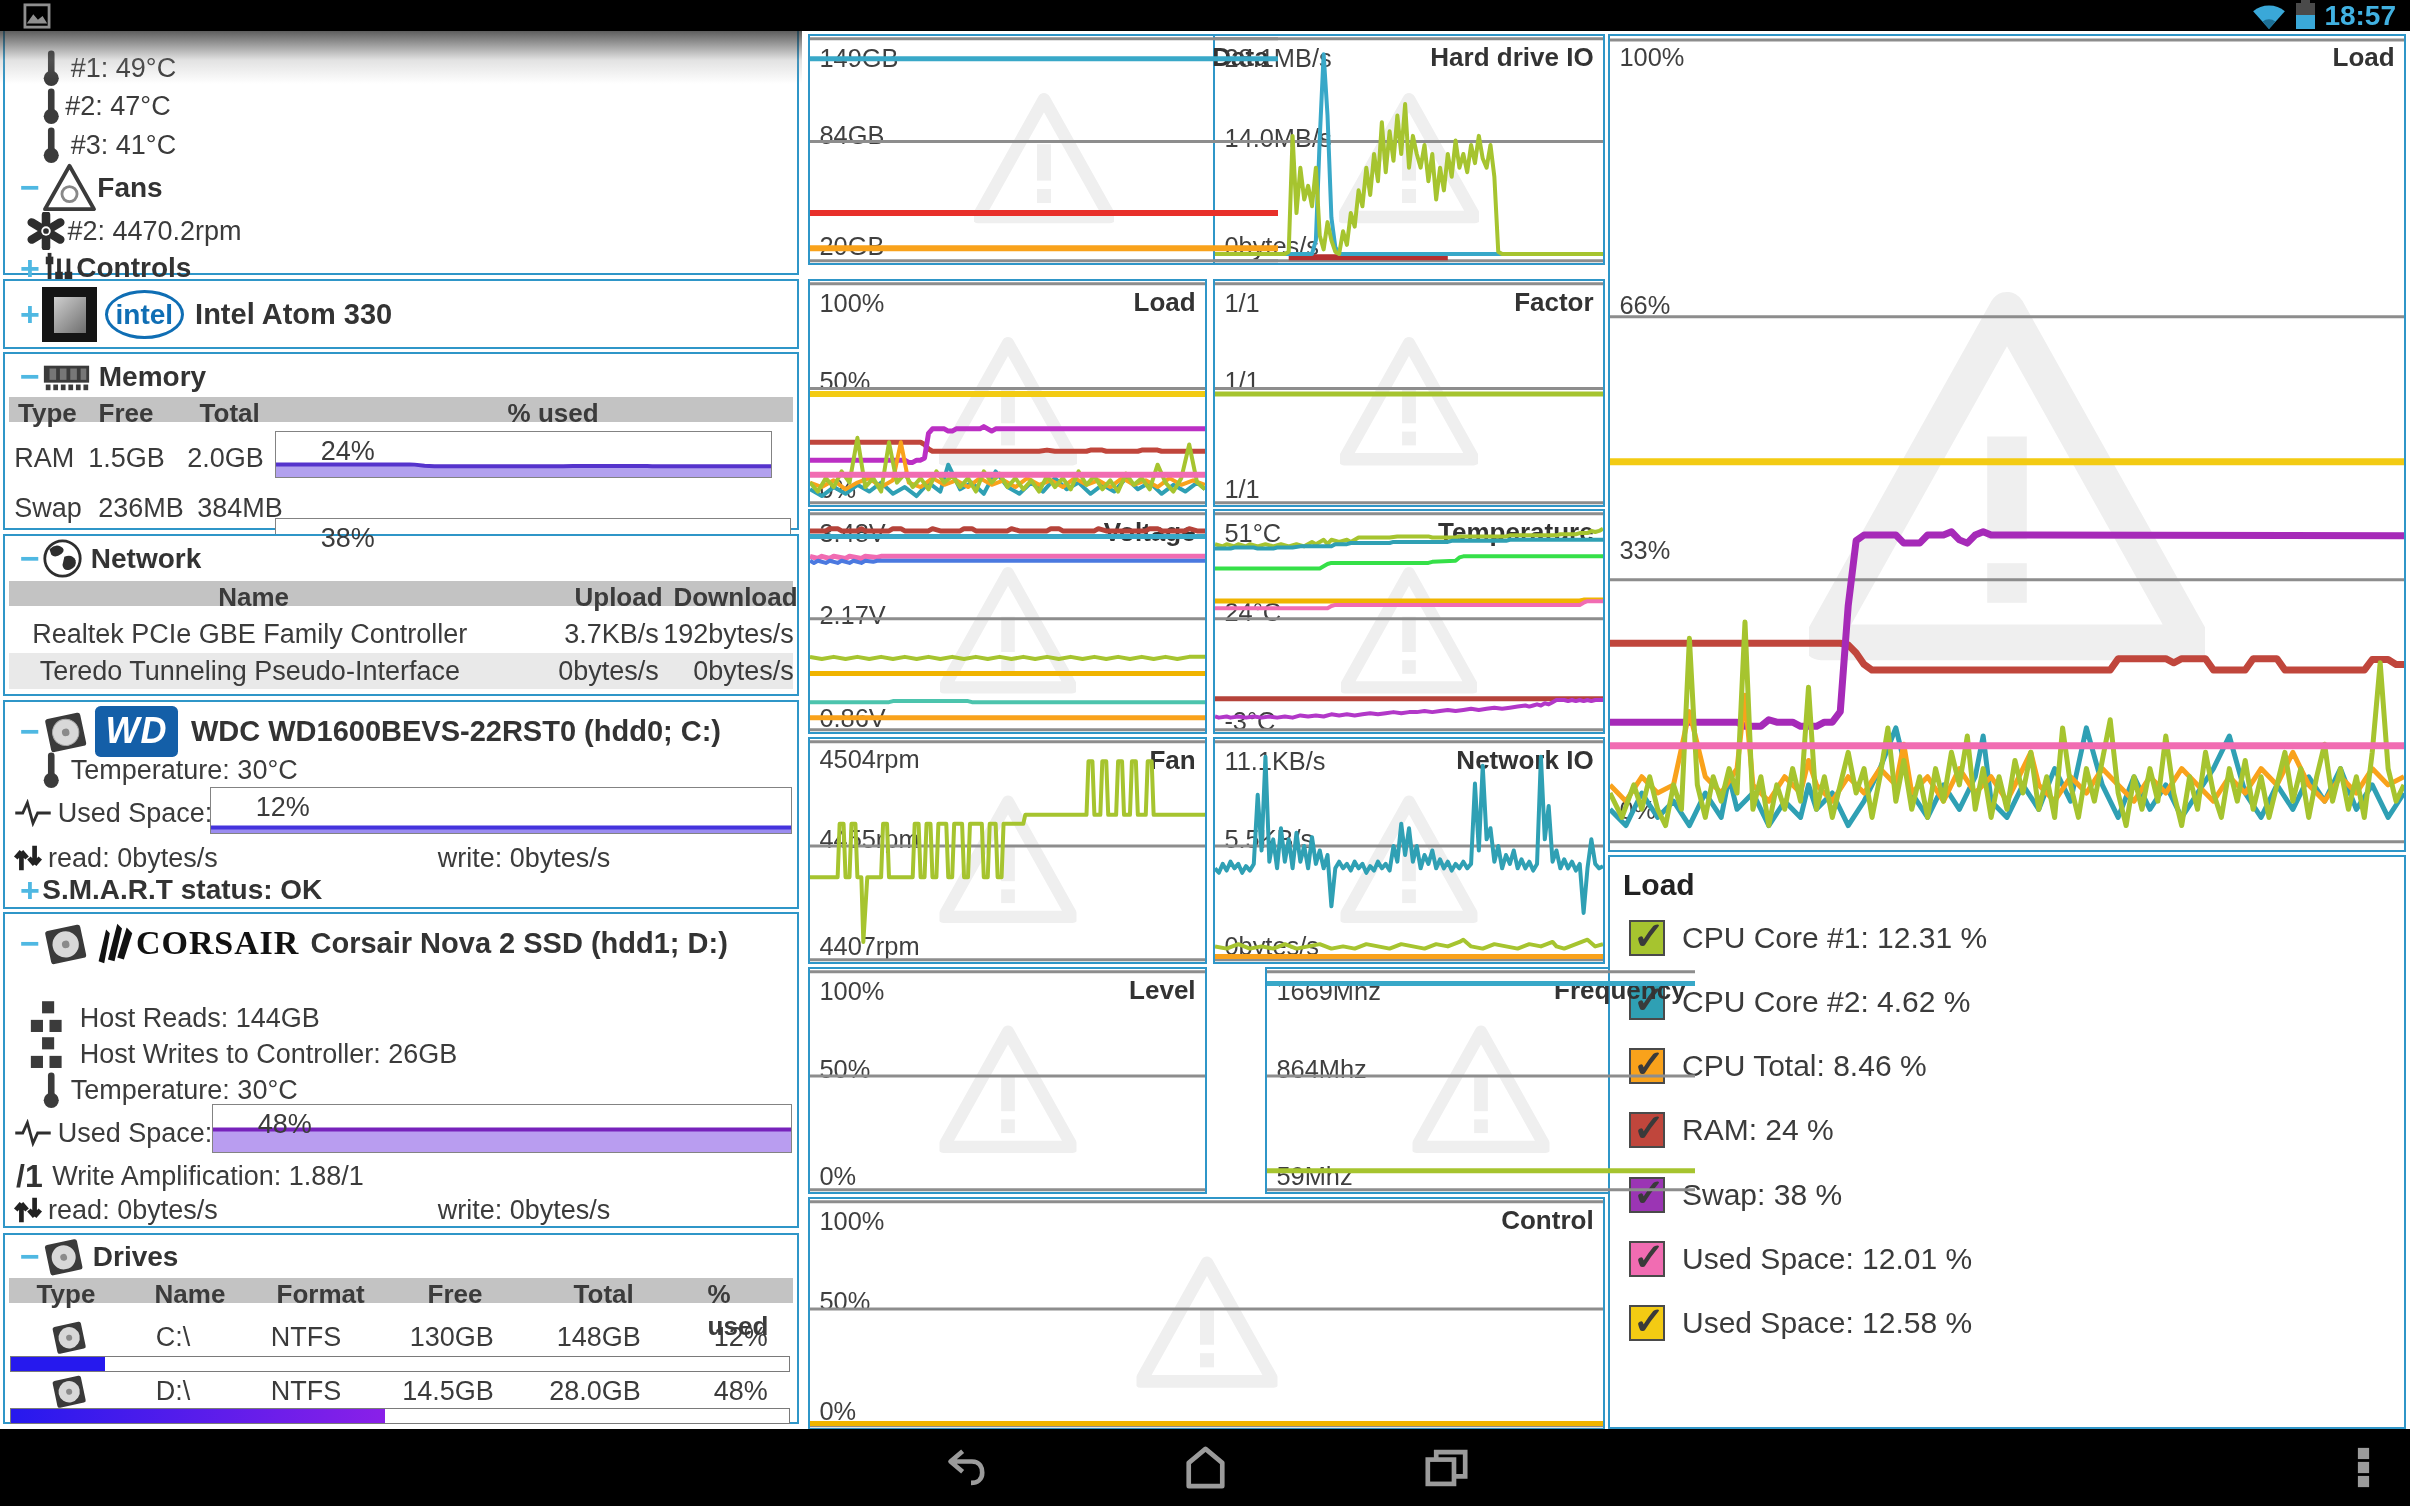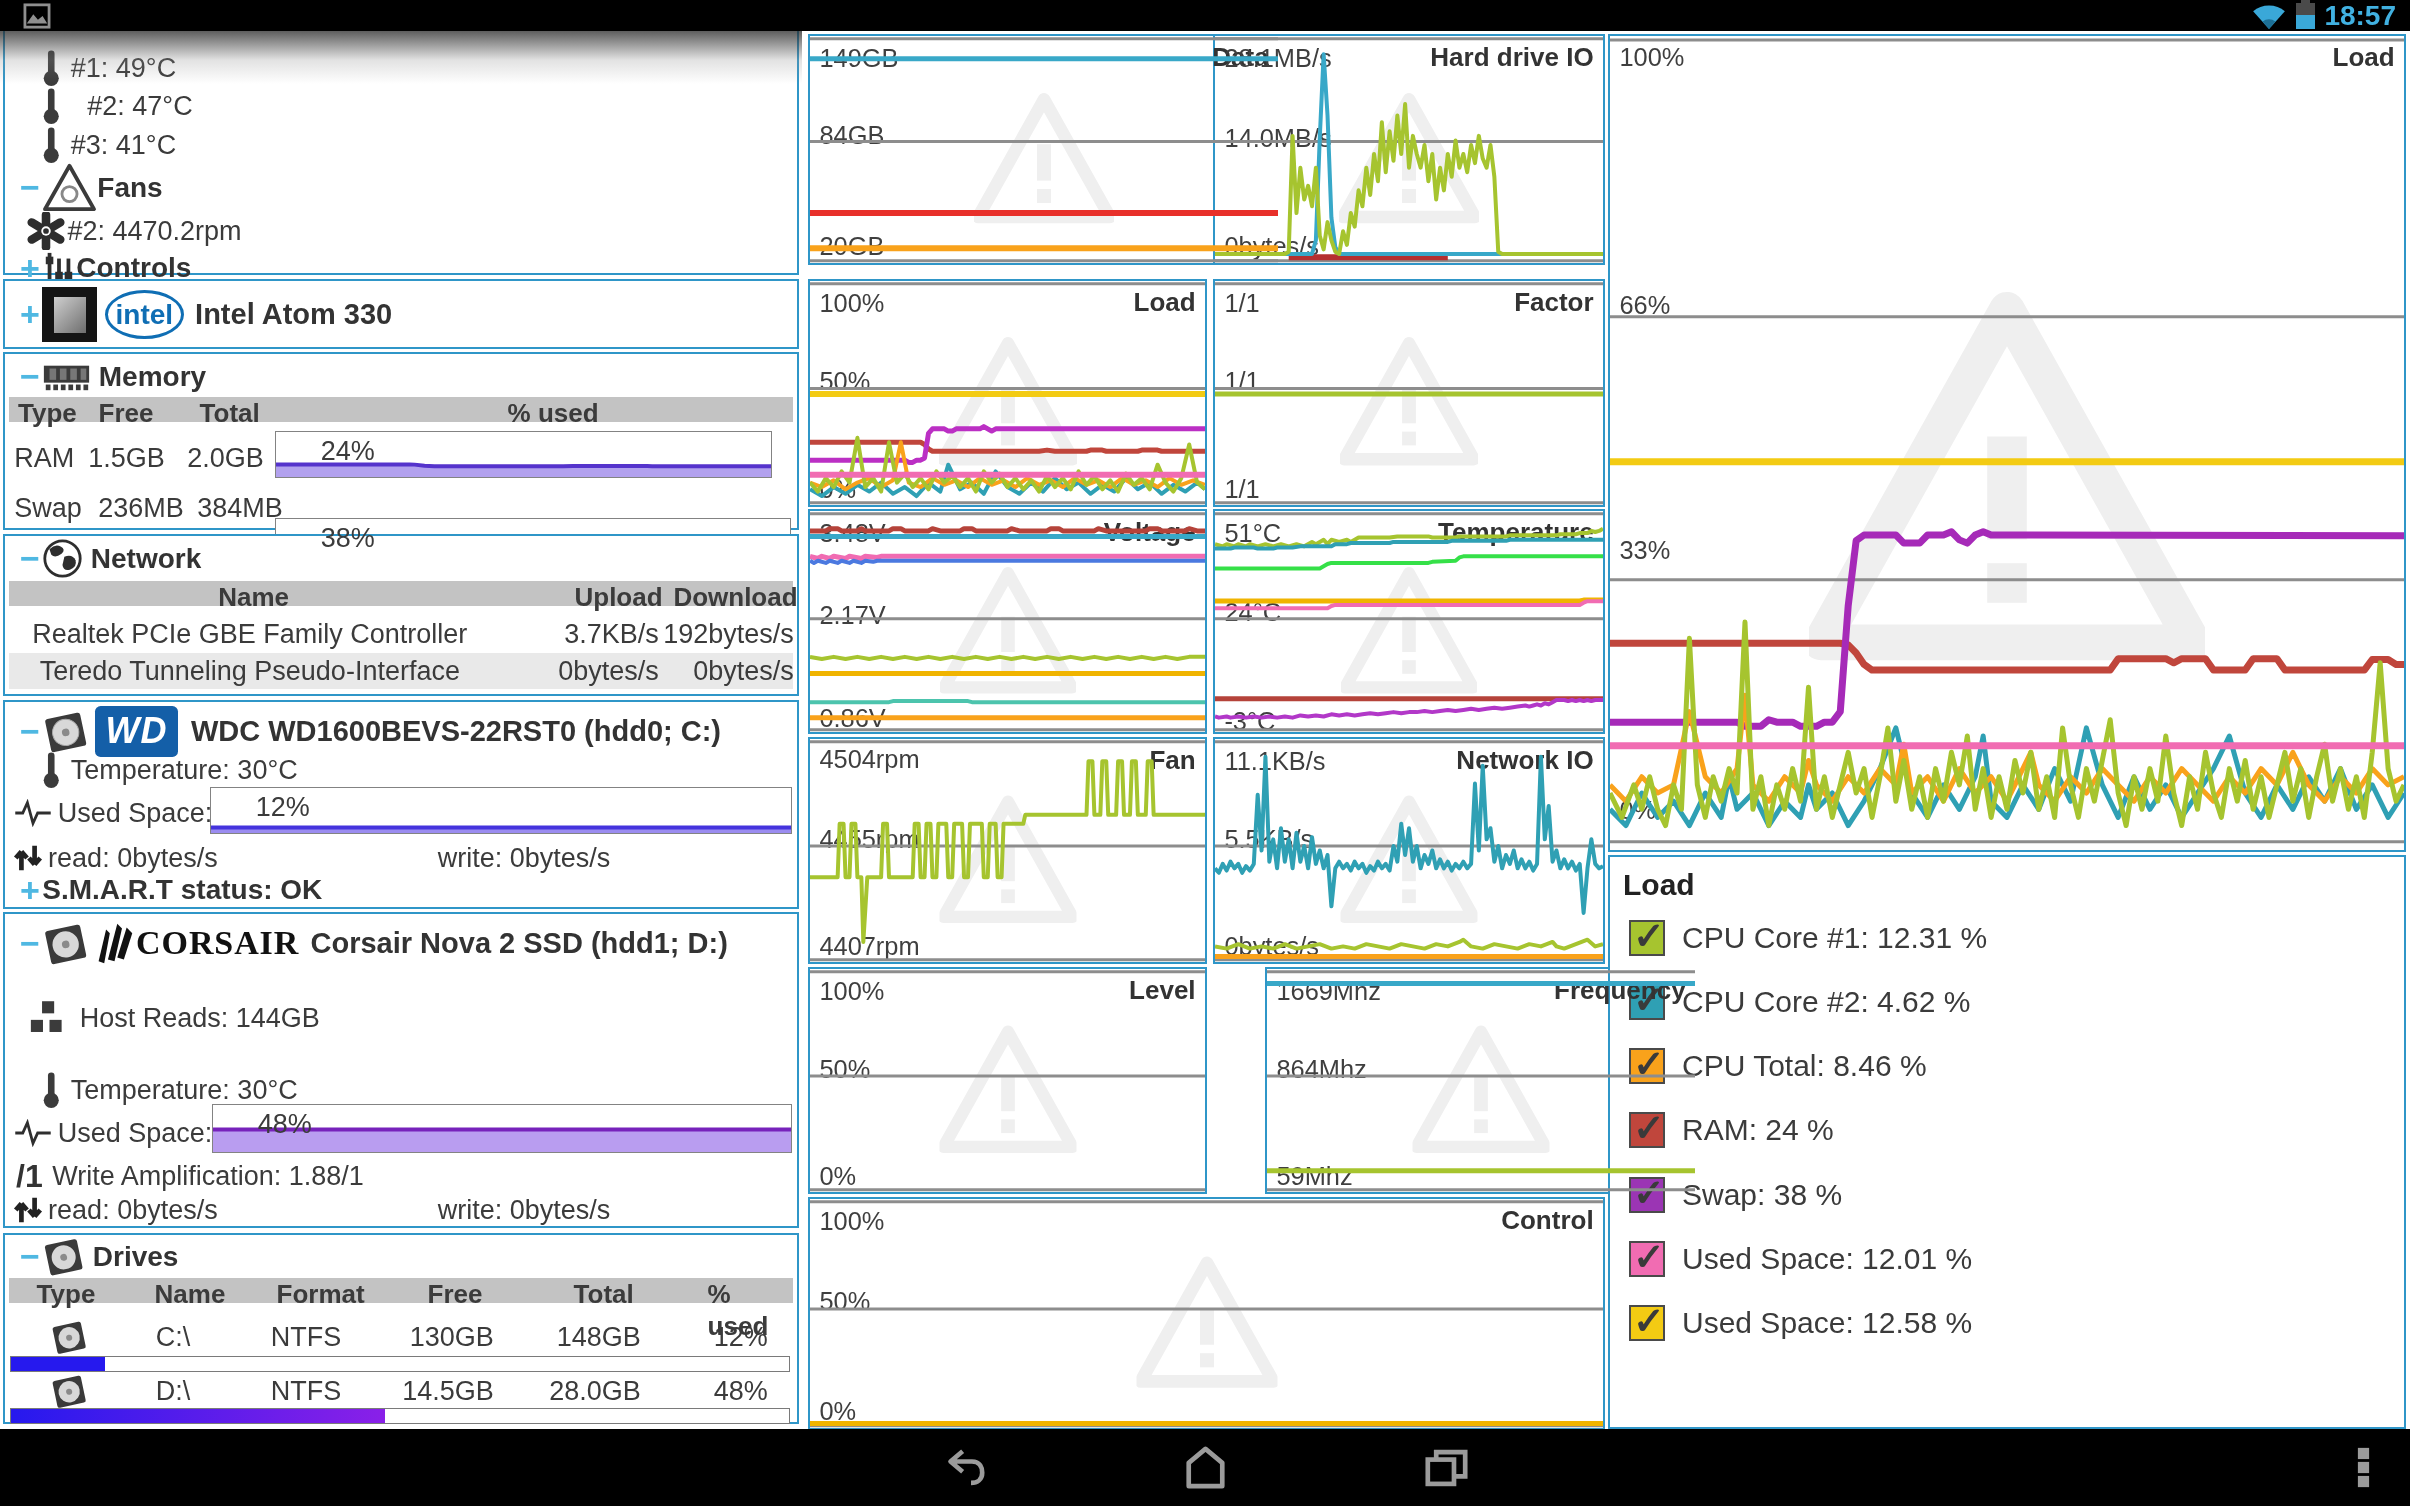--- a/index.html
+++ b/index.html
@@ -79,21 +79,21 @@
         <line x1="13" y1="5" x2="13" y2="26" stroke="#3b3b3b" stroke-width="7" stroke-linecap="round"></line>
         <circle cx="13" cy="31" r="8" fill="#3b3b3b"></circle>
       </svg>
     <span style="margin-left:7.5px">#1: 49°C</span>
   </div>
   <div class="r" style="left:34px;top:56px;">
     <svg class="icn" width="24.5" height="38" viewBox="0 0 26 40">
         <line x1="13" y1="5" x2="13" y2="26" stroke="#3b3b3b" stroke-width="7" stroke-linecap="round"></line>
         <circle cx="13" cy="31" r="8" fill="#3b3b3b"></circle>
       </svg>
-    <span style="margin-left:24px">#2: 47°C</span>
+    <span style="margin-left:2px">#2: 47°C</span>
   </div>
   <div class="r" style="left:34px;top:95px;">
     <svg class="icn" width="24.5" height="38" viewBox="0 0 26 40">
         <line x1="13" y1="5" x2="13" y2="26" stroke="#3b3b3b" stroke-width="7" stroke-linecap="round"></line>
         <circle cx="13" cy="31" r="8" fill="#3b3b3b"></circle>
       </svg>
     <span style="margin-left:7.5px">#3: 41°C</span>
   </div>
   <div class="r" style="left:13px;top:130px;height:53px;">
     <span class="exp">−</span>
@@ -288,20 +288,30 @@
   </div>
   <div class="r" style="left:24.5px;top:85px;">
     <svg class="icn" width="41" height="38" viewBox="0 0 44 40">
         <g fill="#3b3b3b">
           <rect x="14" y="2" width="13" height="13"></rect>
           <rect x="2" y="22" width="13" height="13"></rect>
           <rect x="22" y="22" width="13" height="13"></rect>
         </g>
       </svg>
     <span style="margin-left:9.4px">Host Reads: 144GB</span>
+  </div>
+  <div class="r" style="left:24.5px;top:121px;">
+    <svg class="icn" width="41" height="38" viewBox="0 0 44 40">
+        <g fill="#3b3b3b">
+          <rect x="14" y="2" width="13" height="13"></rect>
+          <rect x="2" y="22" width="13" height="13"></rect>
+          <rect x="22" y="22" width="13" height="13"></rect>
+        </g>
+      </svg>
+    <span style="margin-left:9.4px">Host Writes to Controller: 26GB</span>
   </div>
   <div class="r" style="left:34px;top:157px;">
     <svg class="icn" width="24.5" height="38" viewBox="0 0 26 40">
         <line x1="13" y1="5" x2="13" y2="26" stroke="#3b3b3b" stroke-width="7" stroke-linecap="round"></line>
         <circle cx="13" cy="31" r="8" fill="#3b3b3b"></circle>
       </svg>
     <span style="margin-left:7.5px">Temperature: 30°C</span>
   </div>
   <div class="r" style="left:9.4px;top:200px;">
     <svg class="icn" width="38" height="28" viewBox="0 0 40 30">

